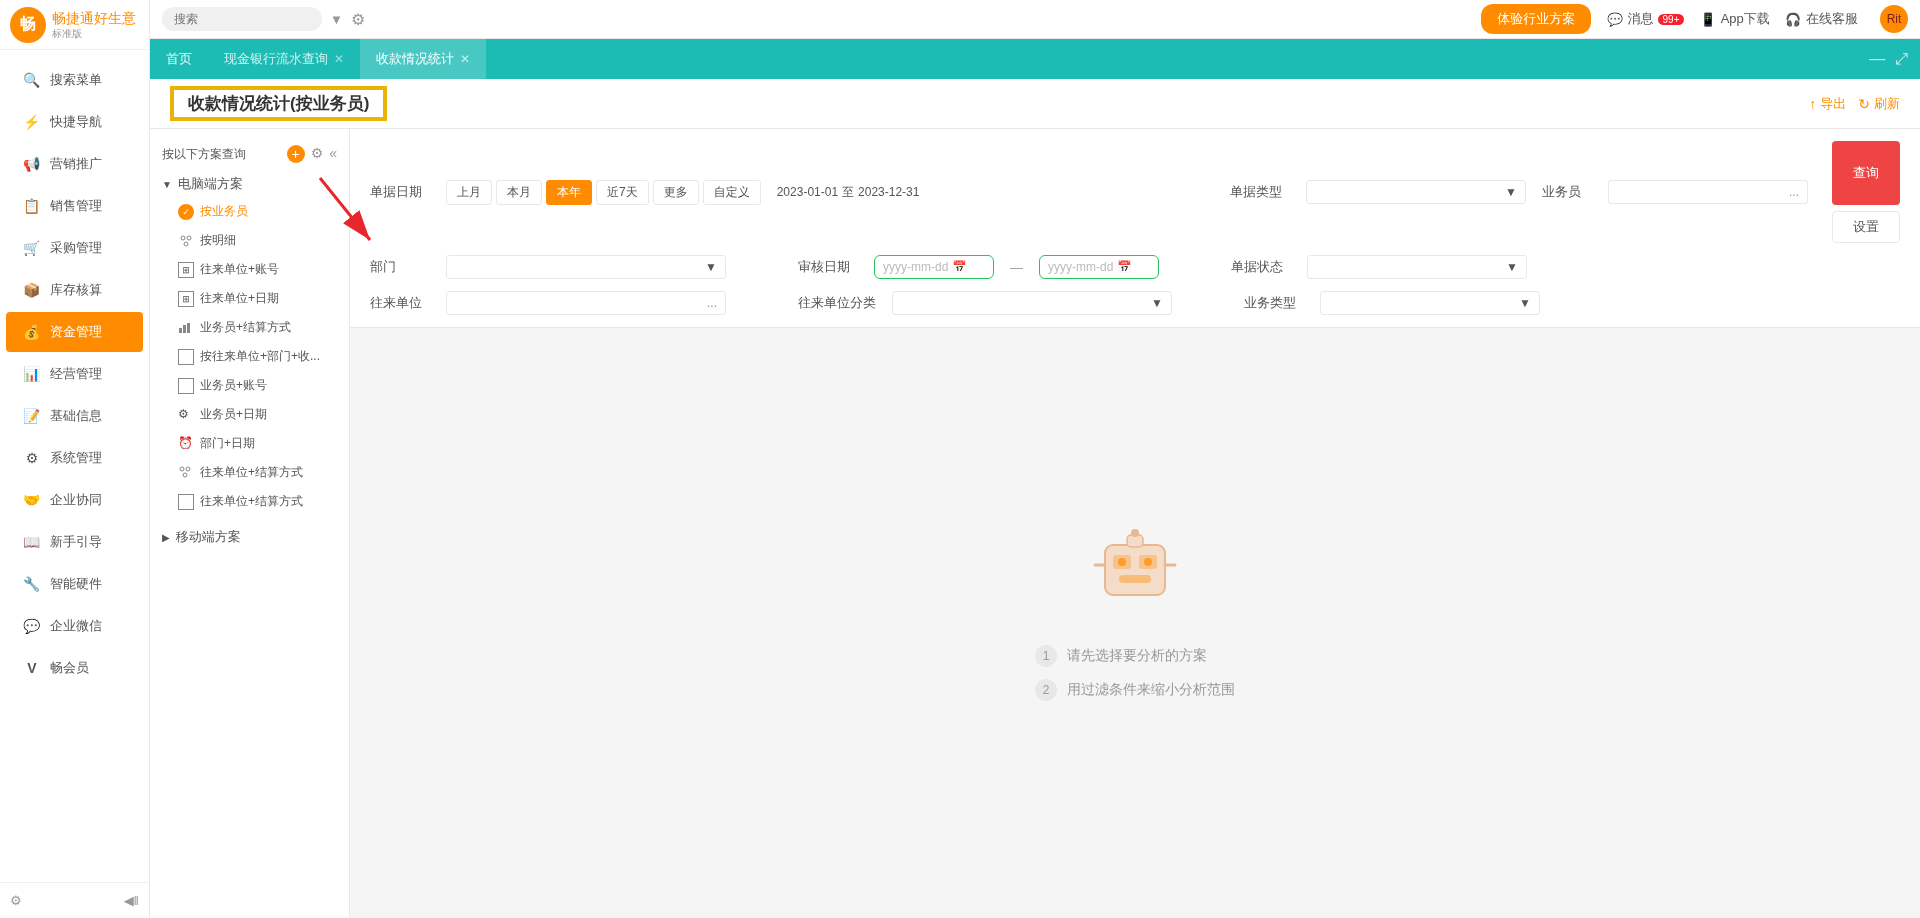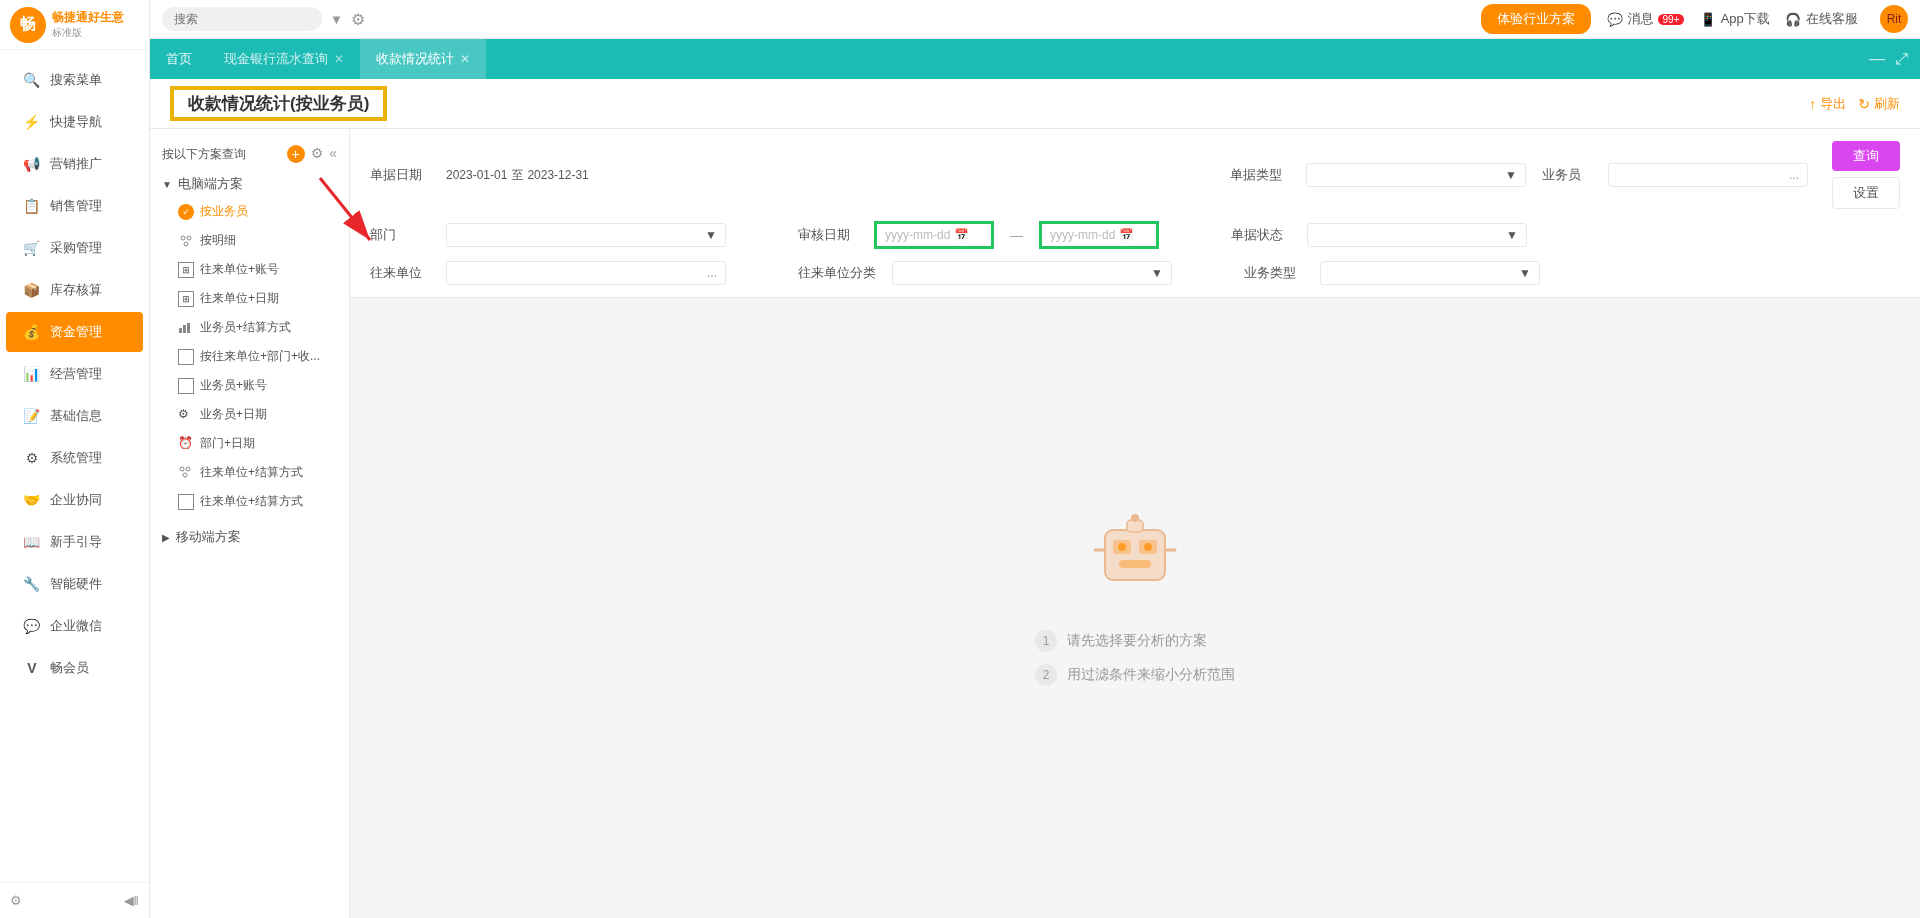--- a/index.html
+++ b/index.html
@@ -75,45 +75,45 @@
     .right-main { flex: 1; display: flex; flex-direction: column; background: #f5f5f5; overflow: hidden; }
     
     
     .empty-state { flex: 1; display: flex; flex-direction: column; align-items: center; justify-content: center; padding-bottom: 40px; }
     .empty-icon { width: 120px; height: 120px; margin-bottom: 20px; }
     .empty-steps { display: flex; flex-direction: column; gap: 12px; }
     .empty-step { display: flex; align-items: center; gap: 10px; color: #999; font-size: 14px; }
     .step-num { width: 22px; height: 22px; border-radius: 50%; background: #e8e8e8; color: #999; display: flex; align-items: center; justify-content: center; font-size: 12px; }
     
     
-    .query-btn { background: #d946ef; color: white; border: none; border-radius: 4px; padding: 6px 20px; font-size: 13px; cursor: pointer; }
+    .query-btn { background: #ef4444; color: white; border: none; border-radius: 4px; padding: 23px 20px; font-size: 13px; cursor: pointer; }
     .settings-btn { background: white; color: #555; border: 1px solid #e8e8e8; border-radius: 4px; padding: 6px 20px; font-size: 13px; cursor: pointer; }
     .btn-group { display: flex; flex-direction: column; gap: 6px; margin-left: 8px; }
 
     .more-icon { color: #999; cursor: pointer; }
     
     
-    .date-input { border: 3px solid #22c55e; border-radius: 0; padding: 4px 8px; font-size: 12px; color: #bbb; display: flex; align-items: center; gap: 4px; min-width: 120px; text-align: right; }
+    .date-input { border: 1px solid #22c55e; border-radius: 6px; padding: 4px 8px; font-size: 12px; color: #bbb; display: flex; align-items: center; gap: 4px; min-width: 120px; text-align: right; }
     .cal-icon { color: #bbb; font-size: 12px; }
 
     
     .title-box { border: 4px solid #eab308; padding: 2px 6px; display: inline-block; }
   </style>
 </head>
 <body>
 
 <div class="app-container">
 
   <div class="sidebar">
     <div class="sidebar-logo">
       <div class="logo-icon">
         <span>畅</span>
       </div>
       <div class="logo-text">
-        <div style="font-size:12px;font-weight:bold;color:#ff8c00;">畅捷通好生意</div>
+        <div style="font-size:14px;font-weight:normal;color:#ff8c00;">畅捷通好生意</div>
         <div style="font-size:10px;color:#999;">标准版</div>
       </div>
     </div>
     <div class="sidebar-nav">
       <div class="nav-item">
         <div class="nav-icon">🔍</div>
         <span>搜索菜单</span>
       </div>
       <div class="nav-item">
         <div class="nav-icon">⚡</div>
@@ -329,20 +329,28 @@
           </div>
         </div>
       </div>
 
       <div class="right-main">
 
         <div class="filter-panel">
 
           <div class="filter-row">
             <span class="filter-label">单据日期</span>
+            <div class="filter-date-group">
+              <button class="date-btn">上月</button>
+              <button class="date-btn">本月</button>
+              <button class="date-btn active">本年</button>
+              <button class="date-btn">近7天</button>
+              <button class="date-btn">更多</button>
+              <button class="date-btn">自定义</button>
+            </div>
             <div class="date-range">
               <span>2023-01-01</span>
               <span>至</span>
               <span>2023-12-31</span>
             </div>
             <div style="flex:1"></div>
             <span class="filter-label" style="min-width:60px;">单据类型</span>
             <div class="filter-select" style="flex:1;max-width:220px;">
               <span></span>
               <span>▼</span>

